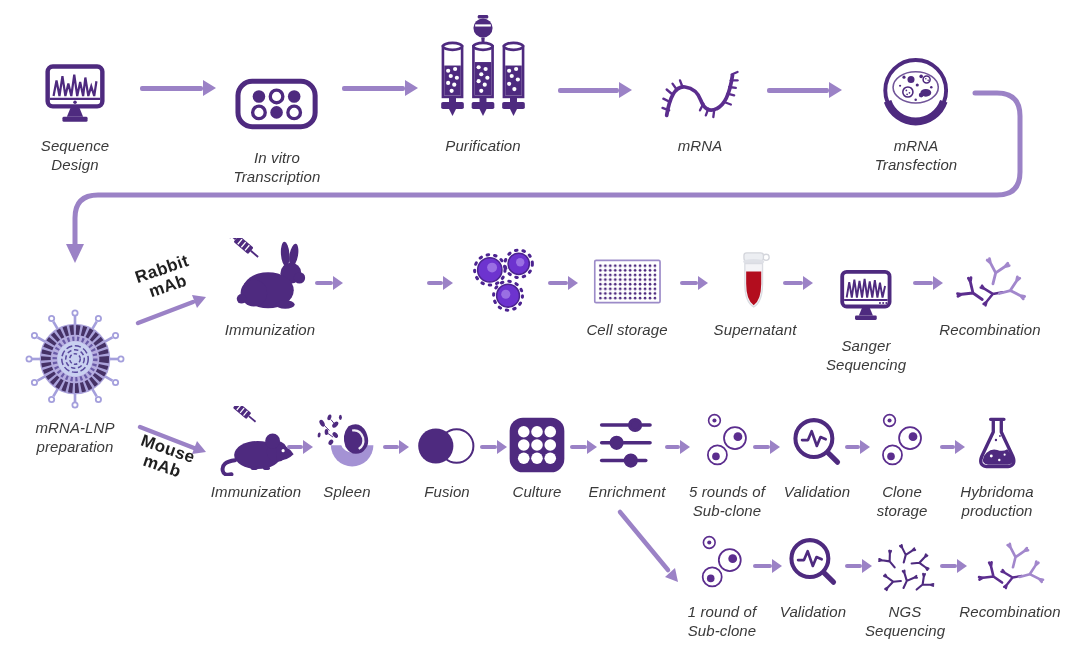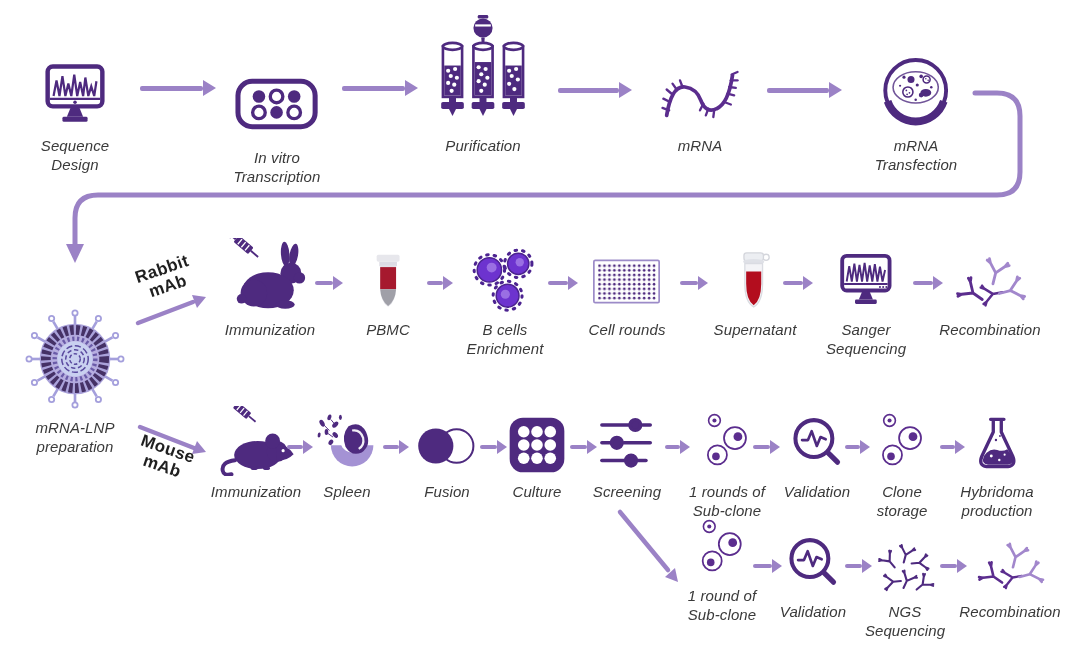--- a/index.html
+++ b/index.html
@@ -278,32 +278,20 @@
           <line x1="23" y1="7" x2="23" y2="14" stroke="#fff" stroke-width="1.4"></line>
           <line x1="28" y1="10.5" x2="38" y2="10.5" stroke="#4e2a7f" stroke-width="2"></line>
           <rect x="3" y="8.5" width="5" height="4" fill="#4e2a7f"></rect>
           <rect x="0" y="6.5" width="3" height="8" fill="#4e2a7f"></rect>
         </g>
       </svg>
     </div>
     <div class="lbl">Immunization</div>
   </div>
 
-  <div class="node r1" style="left:388px;top:244px">
-    <div class="icobox">
-      <svg width="30" height="62" viewBox="0 0 34 66">
-        <rect x="4" y="1" width="26" height="8" rx="2" fill="#e7e7ec"></rect>
-        <rect x="7" y="9" width="20" height="5" fill="#dcdce4"></rect>
-        <path d="M8,13 L26,13 L26,38 Q26,54 17,60 Q8,54 8,38 Z" fill="#e2e2e8"></path>
-        <rect x="8" y="15" width="18" height="25" fill="#a6192e"></rect>
-        <path d="M8,40 L26,40 Q25,53 17,59 Q9,53 8,40 Z" fill="#a0a0a8"></path>
-      </svg>
-    </div>
-    <div class="lbl">PBMC</div>
-  </div>
 
   <div class="node r1" style="left:505px;top:244px">
     <div class="icobox">
       <svg width="76" height="70" viewBox="0 0 100 92">
         <g>
           <circle cx="30" cy="34" r="20" fill="none" stroke="#4c2390" stroke-width="4" stroke-dasharray="2 8" stroke-linecap="round"></circle>
           <circle cx="30" cy="34" r="16" fill="#6d33cf" stroke="#4c2390" stroke-width="2"></circle>
           <circle cx="33" cy="31" r="6.5" fill="#9a6fe3"></circle>
         </g>
         <g>
@@ -311,53 +299,51 @@
           <circle cx="68" cy="26" r="14" fill="#6d33cf" stroke="#4c2390" stroke-width="2"></circle>
           <circle cx="70" cy="24" r="5.5" fill="#9a6fe3"></circle>
         </g>
         <g>
           <circle cx="54" cy="68" r="19" fill="none" stroke="#4c2390" stroke-width="4" stroke-dasharray="2 8" stroke-linecap="round"></circle>
           <circle cx="54" cy="68" r="15" fill="#6d33cf" stroke="#4c2390" stroke-width="2"></circle>
           <circle cx="51" cy="66" r="6" fill="#9a6fe3"></circle>
         </g>
       </svg>
     </div>
-    <div class="lbl">B cells
-Enrichment</div>
   </div>
 
   <div class="node r1" style="left:627px;top:244px">
     <div class="icobox">
       <svg width="68" height="45" viewBox="0 0 100 66" style="margin-bottom:10px">
         <defs>
           <pattern id="p96" x="0" y="0" width="7.3" height="6.8" patternUnits="userSpaceOnUse">
             <circle cx="3" cy="3" r="2" fill="#4e2a7f"></circle>
           </pattern>
         </defs>
         <rect x="2" y="2" width="96" height="62" rx="2" fill="#fff" stroke="#9c8bc8" stroke-width="2.5"></rect>
         <rect x="8" y="7" width="85" height="53" fill="url(#p96)"></rect>
       </svg>
     </div>
-    <div class="lbl">Cell rounds</div>
+    <div class="lbl">Cell storage</div>
   </div>
 
   <div class="node r1" style="left:755px;top:244px">
     <div class="icobox">
       <svg width="36" height="62" viewBox="0 0 40 70">
         <circle cx="33" cy="6" r="3.5" fill="#fff" stroke="#d4d6dc" stroke-width="1.5"></circle>
         <rect x="8" y="1" width="22" height="9" rx="3" fill="#eceef2" stroke="#d4d6dc" stroke-width="1.5"></rect>
         <ellipse cx="19" cy="11" rx="12" ry="3" fill="#dfe1e7"></ellipse>
         <path d="M9,13 L29,13 L29,36 Q29,56 19,62 Q9,56 9,36 Z" fill="#f4f4f7" stroke="#dadce2" stroke-width="1.5"></path>
         <path d="M10.5,22 L27.5,22 L27.5,36 Q27.5,54 19,60 Q10.5,54 10.5,36 Z" fill="#b30d1e"></path>
       </svg>
     </div>
     <div class="lbl">Supernatant</div>
   </div>
 
-  <div class="node r1" style="left:866px;top:244px">
+  <div class="node r1" style="left:866px;top:260px">
     <div class="icobox">
       <svg width="64" height="59" viewBox="0 0 100 92" style="margin-bottom:3px">
         <rect x="13" y="6" width="74" height="54" rx="7" fill="#fff" stroke="#4e2a7f" stroke-width="6"></rect>
         <polyline points="20,46 24,22 28,46 32,18 36,46 40,20 44,46 48,17 52,46 56,21 60,46 64,19 68,46 72,23 76,46 80,28" fill="none" stroke="#4e2a7f" stroke-width="3"></polyline>
         <line x1="16" y1="50" x2="84" y2="50" stroke="#4e2a7f" stroke-width="3"></line>
         <circle cx="72" cy="54.5" r="1.6" fill="#4e2a7f"></circle>
           <circle cx="77" cy="54.5" r="1.6" fill="#4e2a7f"></circle>
           <circle cx="82" cy="54.5" r="1.6" fill="#4e2a7f"></circle>
         <path d="M44,62 L56,62 L61,74 L39,74 Z" fill="#4e2a7f"></path>
         <rect x="33" y="74" width="34" height="7" rx="2" fill="#4e2a7f"></rect>
@@ -479,35 +465,35 @@
             <line x1="67" y1="14" x2="78" y2="14"></line>
           <line x1="10" y1="39" x2="22" y2="39"></line>
             <circle cx="31" cy="39" r="7.5"></circle>
             <line x1="41" y1="39" x2="78" y2="39"></line>
           <line x1="10" y1="64" x2="42" y2="64"></line>
             <circle cx="51" cy="64" r="7.5"></circle>
             <line x1="61" y1="64" x2="72" y2="64"></line>
         </g>
       </svg>
     </div>
-    <div class="lbl">Screening</div>
+    <div class="lbl">Enrichment</div>
   </div>
 
   <div class="node r2" style="left:727px;top:410px">
     <div class="icobox">
       <svg width="56" height="63" viewBox="0 0 76 86" style="margin-bottom:2px">
         <circle cx="21" cy="13" r="8" fill="#fff" stroke="#5b2d8e" stroke-width="2.2"></circle>
           <circle cx="21" cy="13" r="2.8" fill="#5b2d8e"></circle>
         <circle cx="49" cy="37" r="15" fill="#fff" stroke="#5b2d8e" stroke-width="2.4"></circle>
           <circle cx="53" cy="35" r="6" fill="#5b2d8e"></circle>
         <circle cx="25" cy="60" r="13" fill="#fff" stroke="#5b2d8e" stroke-width="2.4"></circle>
           <circle cx="23" cy="62" r="5.2" fill="#5b2d8e"></circle>
       </svg>
     </div>
-    <div class="lbl">1 rounds of
+    <div class="lbl">5 rounds of
 Sub-clone</div>
   </div>
 
   <div class="node r2" style="left:817px;top:410px">
     <div class="icobox">
       <svg width="62" height="62" viewBox="0 0 84 84" style="margin-bottom:2px">
         <circle cx="38" cy="36" r="25" fill="#fff" stroke="#4e2a7f" stroke-width="5.5"></circle>
         <path d="M22,38 L30,38 L35,26 L42,46 L47,34 L54,37" fill="none" stroke="#4e2a7f" stroke-width="3.6" stroke-linecap="round" stroke-linejoin="round"></path>
         <line x1="57" y1="55" x2="70" y2="68" stroke="#4e2a7f" stroke-width="7" stroke-linecap="round"></line>
       </svg>
@@ -552,21 +538,21 @@
 
   <div class="harrow" style="left:287px;top:445px;width:16px"></div>
   <div class="harrow" style="left:383px;top:445px;width:16px"></div>
   <div class="harrow" style="left:480px;top:445px;width:17px"></div>
   <div class="harrow" style="left:570px;top:445px;width:17px"></div>
   <div class="harrow" style="left:665px;top:445px;width:15px"></div>
   <div class="harrow" style="left:753px;top:445px;width:17px"></div>
   <div class="harrow" style="left:845px;top:445px;width:15px"></div>
   <div class="harrow" style="left:940px;top:445px;width:15px"></div>
 
-  <div class="node r3" style="left:722px;top:516px">
+  <div class="node r3" style="left:722px;top:532px">
     <div class="icobox">
       <svg width="56" height="63" viewBox="0 0 76 86">
         <circle cx="21" cy="13" r="8" fill="#fff" stroke="#5b2d8e" stroke-width="2.2"></circle>
           <circle cx="21" cy="13" r="2.8" fill="#5b2d8e"></circle>
         <circle cx="49" cy="37" r="15" fill="#fff" stroke="#5b2d8e" stroke-width="2.4"></circle>
           <circle cx="53" cy="35" r="6" fill="#5b2d8e"></circle>
         <circle cx="25" cy="60" r="13" fill="#fff" stroke="#5b2d8e" stroke-width="2.4"></circle>
           <circle cx="23" cy="62" r="5.2" fill="#5b2d8e"></circle>
       </svg>
     </div>

